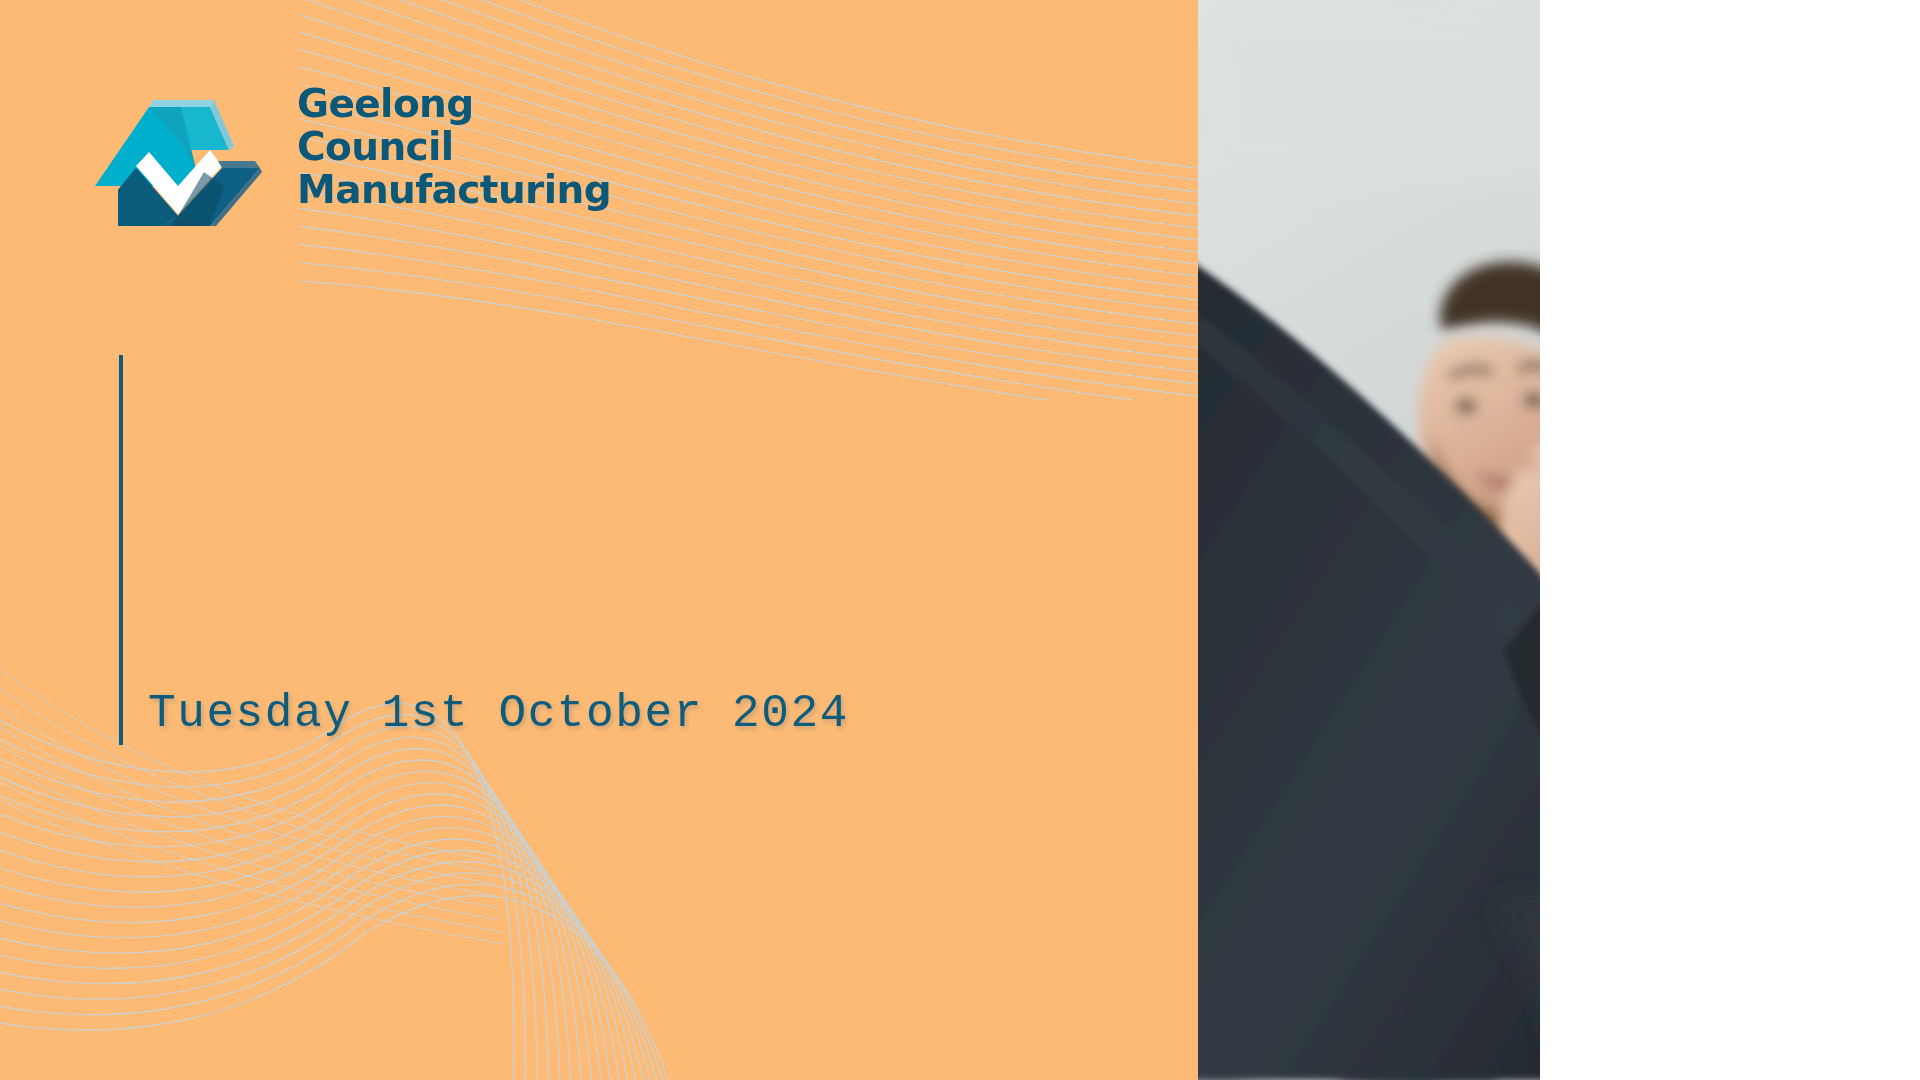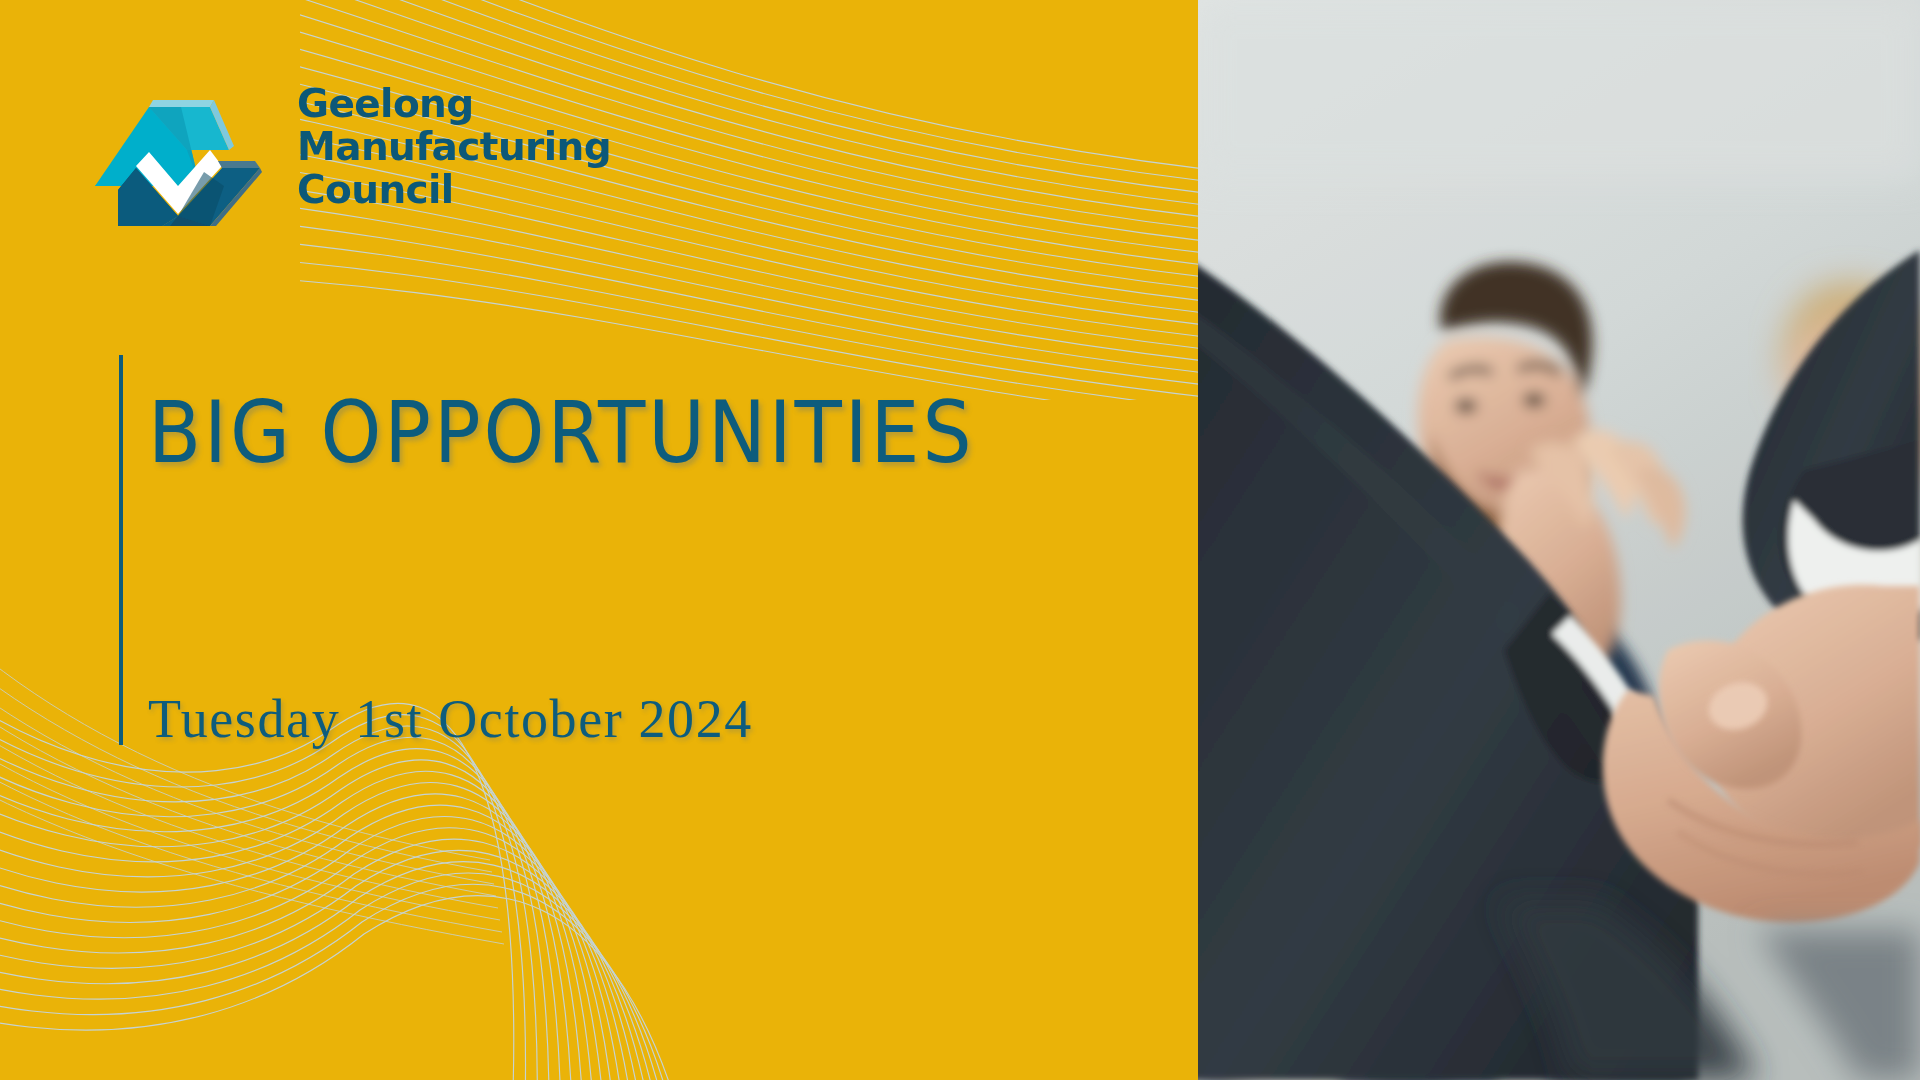--- a/index.html
+++ b/index.html
@@ -3,21 +3,21 @@
 <meta charset="utf-8">
 <title>GMC Connect</title>
 <style>
   html,body{margin:0;padding:0;}
   body{
     width:1920px;height:1080px;overflow:hidden;
     background:#ffffff;
     font-family:"Liberation Sans", sans-serif;
     -webkit-font-smoothing:antialiased;
   }
-  #stage{position:relative;width:1920px;height:1080px;background:#eab308;overflow:hidden;}
+  #stage{position:relative;width:1540px;height:1080px;background:#fdba74;overflow:hidden;}
 
   
   .deco{position:absolute;pointer-events:none;}
   #deco-top-right{left:300px;top:-120px;width:1000px;height:520px;}
   #deco-bottom-left{left:-230px;top:520px;width:1000px;height:620px;}
   #deco-mid-left{left:-170px;top:560px;width:700px;height:520px;}
 
   
   #photo-panel{
     position:absolute;left:1198px;top:0;width:722px;height:1080px;
@@ -59,23 +59,23 @@
     transform:scaleX(1.0);
     transform-origin:left center;
   }
   #hl-1{font-size:86px;letter-spacing:7px;}
   #hl-2{font-size:86px;letter-spacing:3px;}
 
   
   #event-date{
     position:absolute;left:148px;top:688px;white-space:nowrap;
     color:#0D5C7D;
-    font-family:Liberation Serif, serif;
+    font-family:Liberation Mono, monospace;
     font-weight:400;
-    font-size:54px;
+    font-size:46px;
     letter-spacing:1.6px;
     text-shadow:2px 3px 4px rgba(90,110,125,0.30);
   }
 </style>
 </head>
 <body>
 
 <div id="stage">
 
   <svg id="deco-top-right" class="deco" viewBox="0 0 1000 520" preserveAspectRatio="none">
@@ -301,26 +301,25 @@
       <polygon points="86,122 130,74 168,74 118,132 70,132" fill="#0D5F83"></polygon>
       <polygon points="86,122 118,132 104,132 78,132" fill="#114E6B"></polygon>
       <polygon points="130,74 168,74 163,67 126,67" fill="#49798F"></polygon>
       <polygon points="168,74 118,132 124,132 170,78" fill="#3F6E86"></polygon>
 
       <polygon points="86,122 118,132 132,92 112,78" fill="#0A4A66" opacity="0.55"></polygon>
     </svg>
 
     <div id="logo-words">
       <span class="lw">Geelong</span>
+      <span class="lw">Council</span>
       <span class="lw">Manufacturing</span>
-      <span class="lw">Council</span>
     </div>
   </div>
 
   <div id="accent-bar"></div>
 
   <div id="headline">
-    <span id="hl-2" class="hl-line">BIG OPPORTUNITIES</span>
   </div>
 
   <div id="event-date">Tuesday 1st October 2024</div>
 
 </div>
 
 </body></html>

